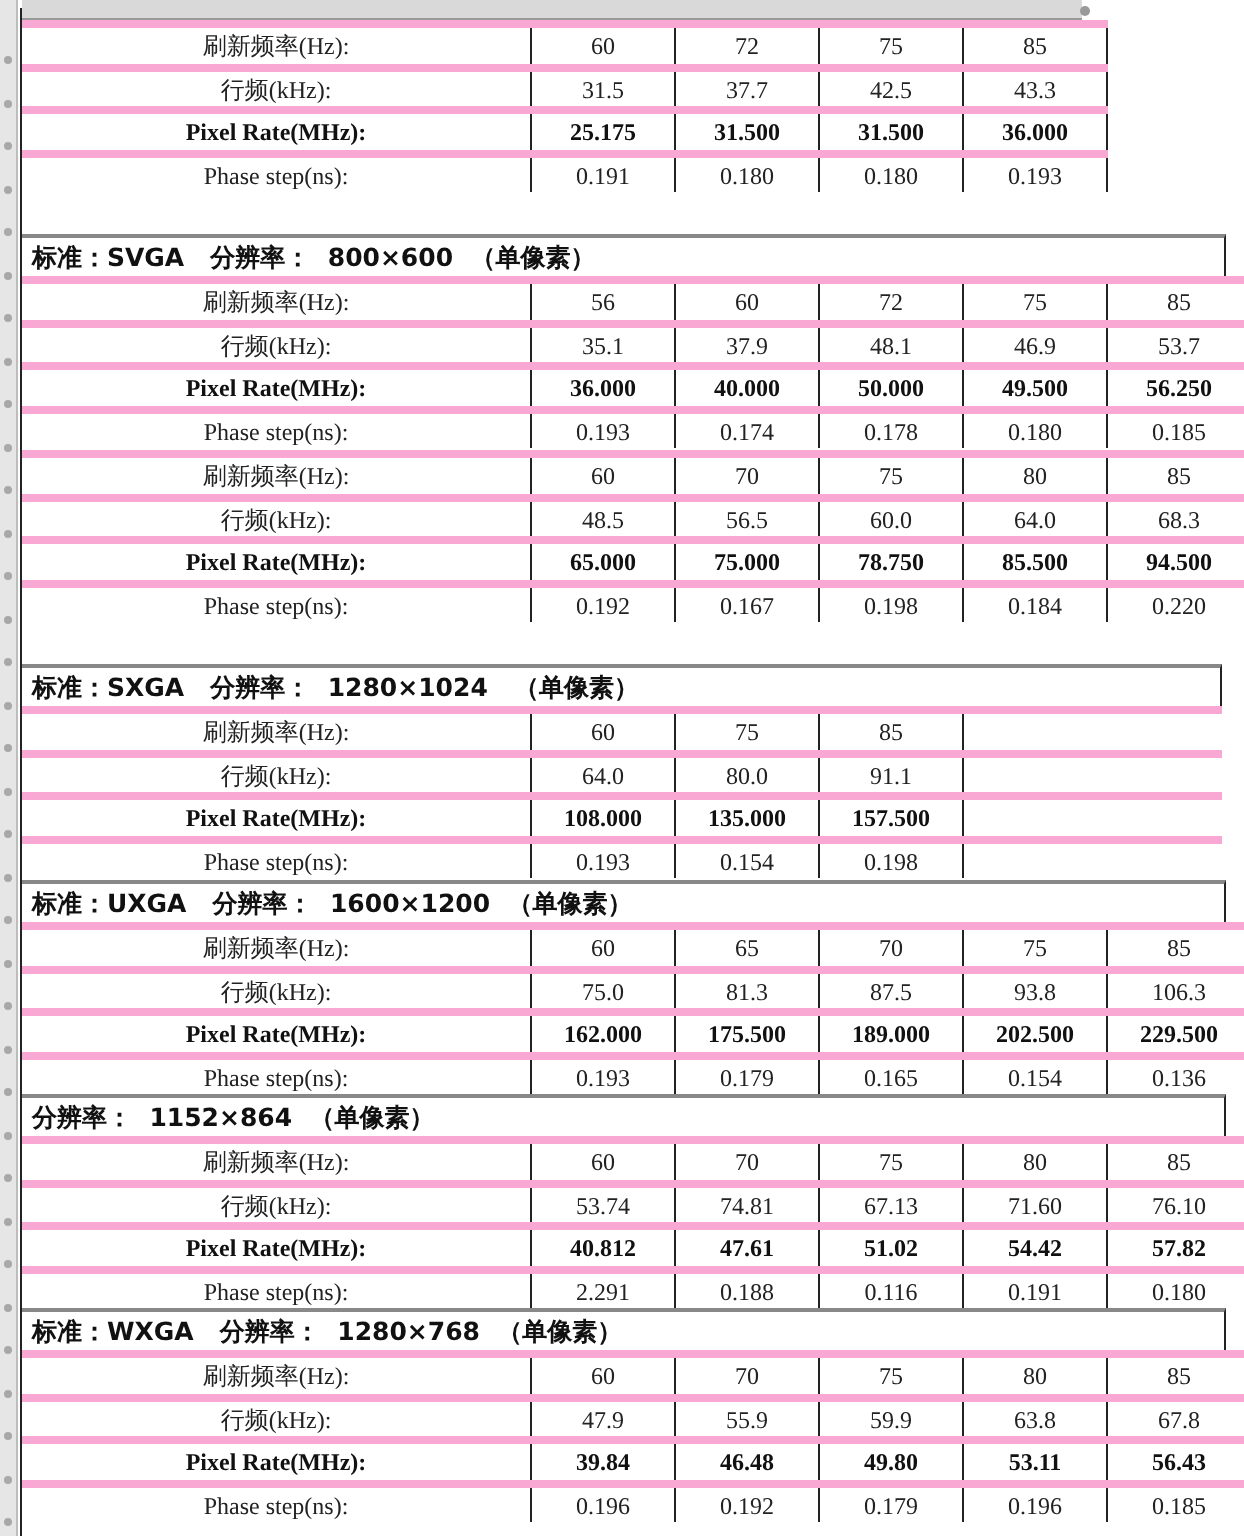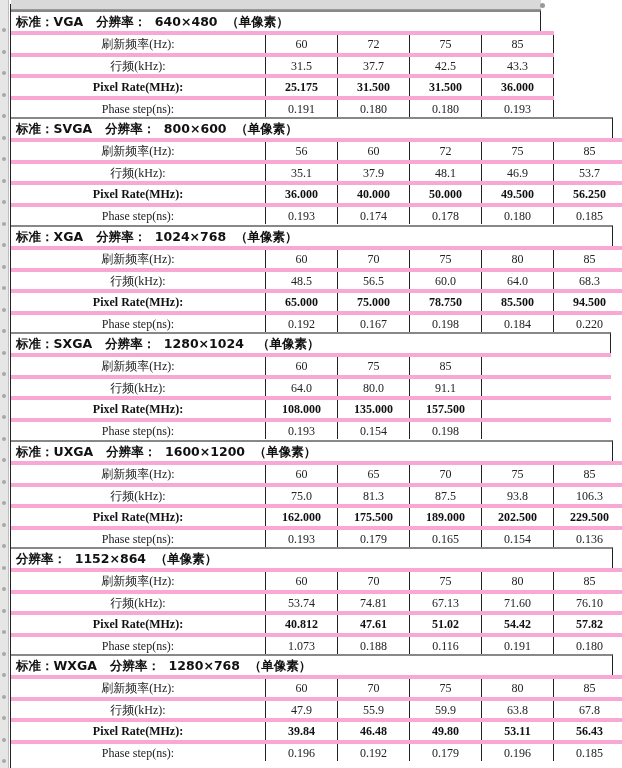--- a/index.html
+++ b/index.html
@@ -60,21 +60,20 @@
     <div class="dot" style="top: 716px;"></div>
     <div class="dot" style="top: 738px;"></div>
     <div class="dot" style="top: 759px;"></div>
   </div>
 <div class="vline"></div>
 <div class="topbar"></div>
 <div class="topbar-dot"></div>
 
 <div id="blocks">
     <div class="block" style="top: 10px;">
-      <div class="caption" style="width: 530px;">标准：VGA   分辨率：  640×480  （单像素）</div>
       <div class="row">
         <div class="cell label">刷新频率(Hz):</div>
         <div class="cell val">60</div>
         <div class="cell val">72</div>
         <div class="cell val">75</div>
         <div class="cell val">85</div>
       </div>
       <div class="row">
         <div class="cell label">行频(kHz):</div>
         <div class="cell val">31.5</div>
@@ -126,21 +125,20 @@
       <div class="row">
         <div class="cell label">Phase step(ns):</div>
         <div class="cell val">0.193</div>
         <div class="cell val">0.174</div>
         <div class="cell val">0.178</div>
         <div class="cell val">0.180</div>
         <div class="cell val">0.185</div>
       </div>
     </div>
     <div class="block" style="top: 225px;">
-      <div class="caption" style="width: 602px;">标准：XGA   分辨率：  1024×768  （单像素）</div>
       <div class="row">
         <div class="cell label">刷新频率(Hz):</div>
         <div class="cell val">60</div>
         <div class="cell val">70</div>
         <div class="cell val">75</div>
         <div class="cell val">80</div>
         <div class="cell val">85</div>
       </div>
       <div class="row">
         <div class="cell label">行频(kHz):</div>
@@ -250,21 +248,21 @@
       <div class="row bold">
         <div class="cell label">Pixel Rate(MHz):</div>
         <div class="cell val">40.812</div>
         <div class="cell val">47.61</div>
         <div class="cell val">51.02</div>
         <div class="cell val">54.42</div>
         <div class="cell val">57.82</div>
       </div>
       <div class="row">
         <div class="cell label">Phase step(ns):</div>
-        <div class="cell val">1.073</div>
+        <div class="cell val">2.291</div>
         <div class="cell val">0.188</div>
         <div class="cell val">0.116</div>
         <div class="cell val">0.191</div>
         <div class="cell val">0.180</div>
       </div>
     </div>
     <div class="block" style="top: 654px;">
       <div class="caption" style="width: 602px;">标准：WXGA   分辨率：  1280×768  （单像素）</div>
       <div class="row">
         <div class="cell label">刷新频率(Hz):</div>

